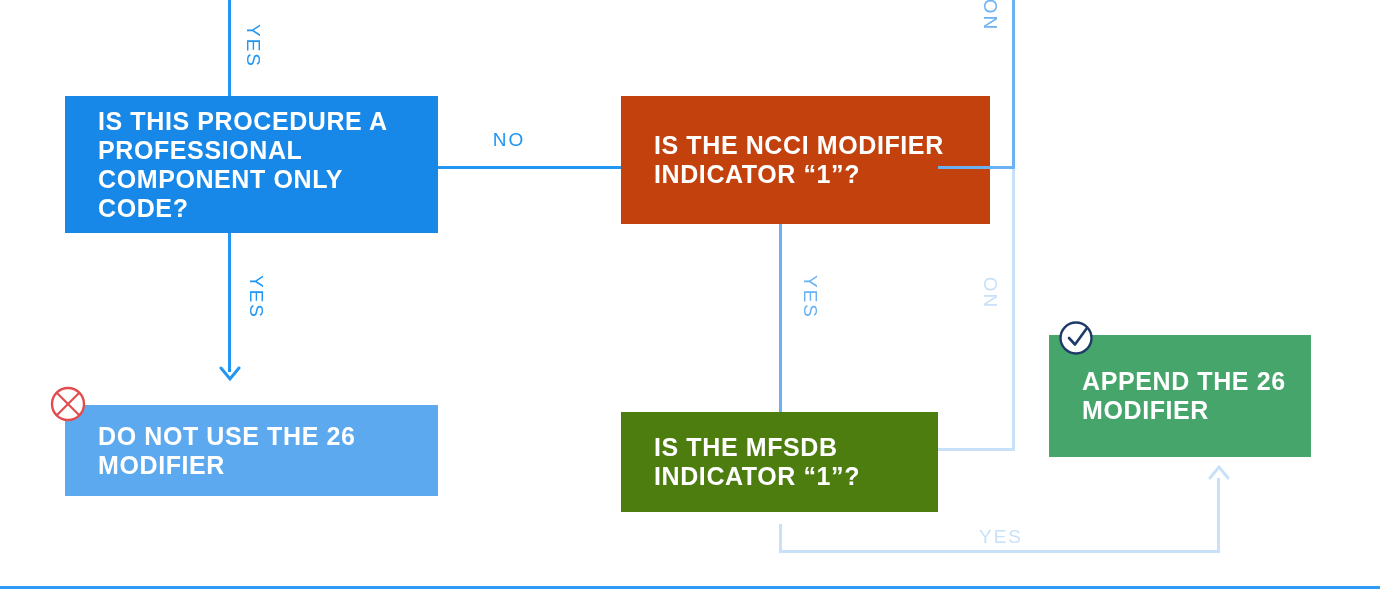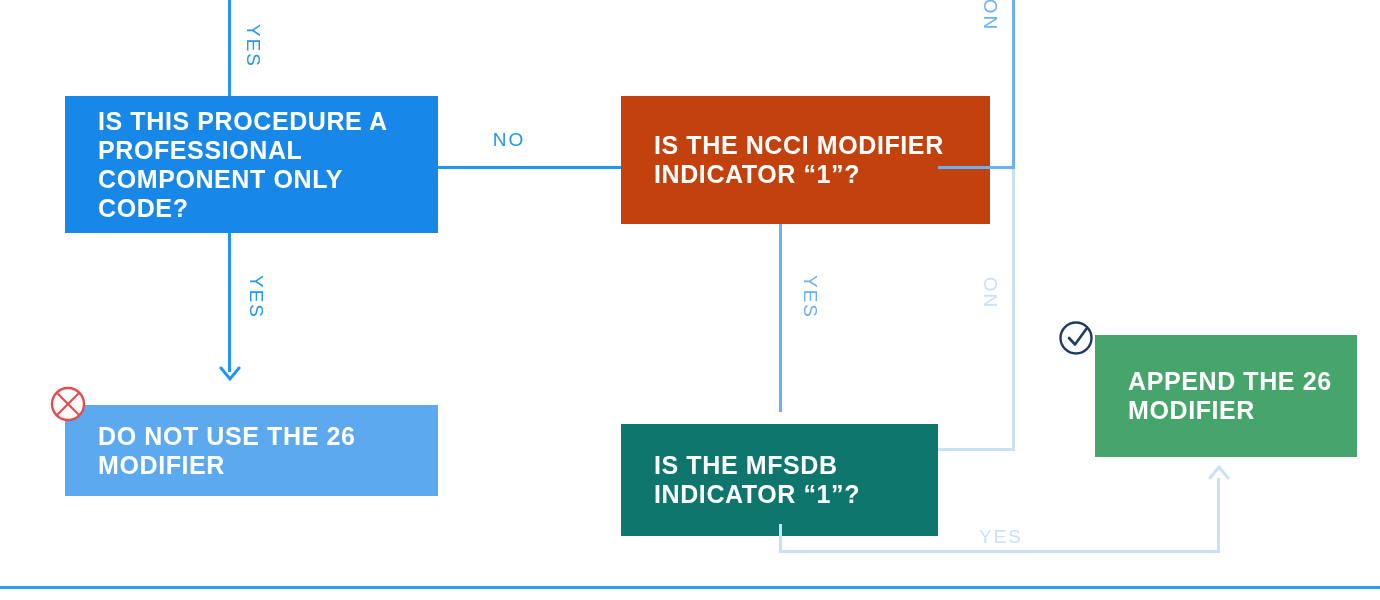--- a/index.html
+++ b/index.html
@@ -23,22 +23,22 @@
     font-size: 25px;
     line-height: 29px;
     letter-spacing: 0.6px;
     font-weight: 700;
   }
   .node .node-label { white-space: pre-line; padding-left: 33px; }
 
   .node-q1   { left: 65px;   top: 96px;  width: 373px; height: 137px; background: #1787e8; }
   .node-q2   { left: 621px;  top: 96px;  width: 369px; height: 128px; background: #c2410c; }
   .node-stop { left: 65px;   top: 405px; width: 373px; height: 91px; background: #5da9ef; }
-  .node-q3   { left: 621px;  top: 412px; width: 317px; height: 112px; background: #0f766e; margin-top: 12px; }
-  .node-go   { left: 1095px; top: 335px; width: 262px; height: 122px; background: #46a56a; }
+  .node-q3   { left: 621px;  top: 412px; width: 317px; height: 100px; background: #4d7c0f; }
+  .node-go   { left: 1049px; top: 335px; width: 262px; height: 122px; background: #46a56a; }
 
   
   .line { position: absolute; }
   .c-line-primary { background: #2196f3; }
   .c-line-medium  { background: #6ab2f4; }
   .c-line-light   { background: #c8e1f9; }
 
   
   .edge-label {
     position: absolute;

